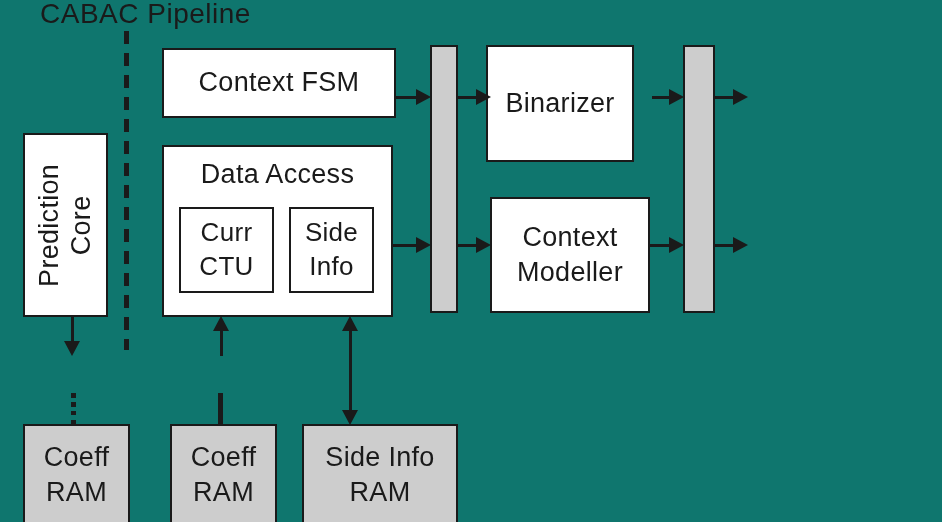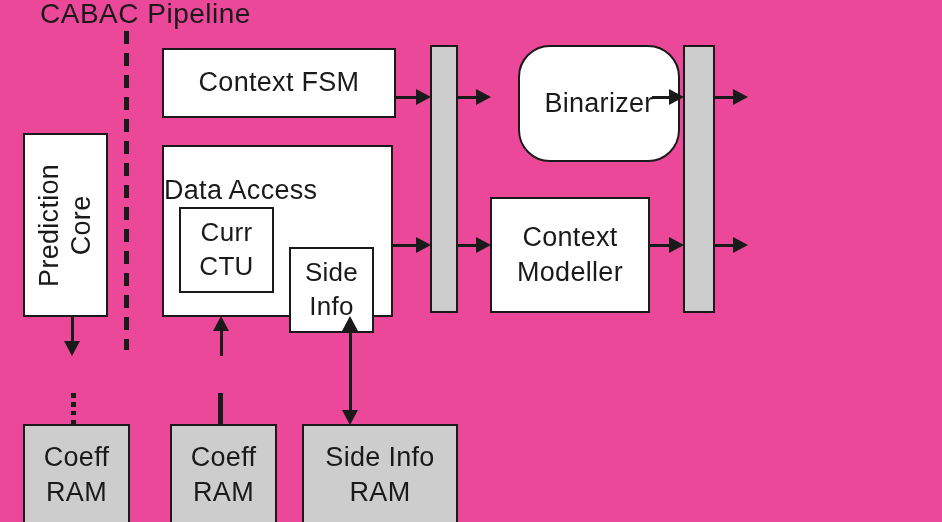--- a/index.html
+++ b/index.html
@@ -5,21 +5,21 @@
   * { margin: 0; padding: 0; box-sizing: border-box; }
   html, body { background: #ffffff; }
   body {
     font-family: "Liberation Sans", sans-serif;
     color: #1a1a1a;
   }
   .diagram {
     position: relative;
     width: 942px;
     height: 522px;
-    background: #ec4899;
+    background: #0f766e;
     overflow: hidden;
   }
   .title {
     position: absolute;
     left: 40px;
     top: -2px;
     font-size: 28px;
     letter-spacing: 0.5px;
     white-space: nowrap;
   }
@@ -49,22 +49,21 @@
     display: block;
     transform: rotate(-90deg);
     white-space: pre-line;
     text-align: center;
     line-height: 1.2;
   }
   
   .da-label {
     position: absolute;
     top: 10px; left: 0; right: 0;
-    text-align: left;
-    margin-top: 16px;
+    text-align: center;
   }
   
   .arrow-right { position: absolute; height: 16px; }
   .arrow-right::before {
     content: ""; position: absolute;
     left: 0; right: 12px; top: 6.5px; height: 3px; background: #1a1a1a;
   }
   .arrow-right::after {
     content: ""; position: absolute; right: 0; top: 0;
     border-top: 8px solid transparent;
@@ -135,30 +134,30 @@
   <div class="box" style="left:162px; top:48px; width:234px; height:70px;">
     <span>Context FSM</span>
   </div>
 
   <div class="box" style="left:162px; top:145px; width:231px; height:172px;">
     <div class="da-label">Data Access</div>
     <div class="box" style="left:15px; top:60px; width:95px; height:86px; font-size:26px;">
       <span>Curr
 CTU</span>
     </div>
-    <div class="box" style="left:125px; top:60px; width:85px; height:86px; font-size:26px;margin-top:40px;">
+    <div class="box" style="left:125px; top:60px; width:85px; height:86px; font-size:26px;">
       <span>Side
 Info</span>
     </div>
   </div>
 
   <div class="box shaded" style="left:430px; top:45px; width:28px; height:268px;"></div>
   <div class="box shaded" style="left:683px; top:45px; width:32px; height:268px;"></div>
 
-  <div class="box" style="left:518px; top:45px; width:162px; height:117px;border-radius:32px;">
+  <div class="box" style="left:486px; top:45px; width:148px; height:117px;">
     <span>Binarizer</span>
   </div>
 
   <div class="box" style="left:490px; top:197px; width:160px; height:116px;">
     <span>Context
 Modeller</span>
   </div>
 
 
 

